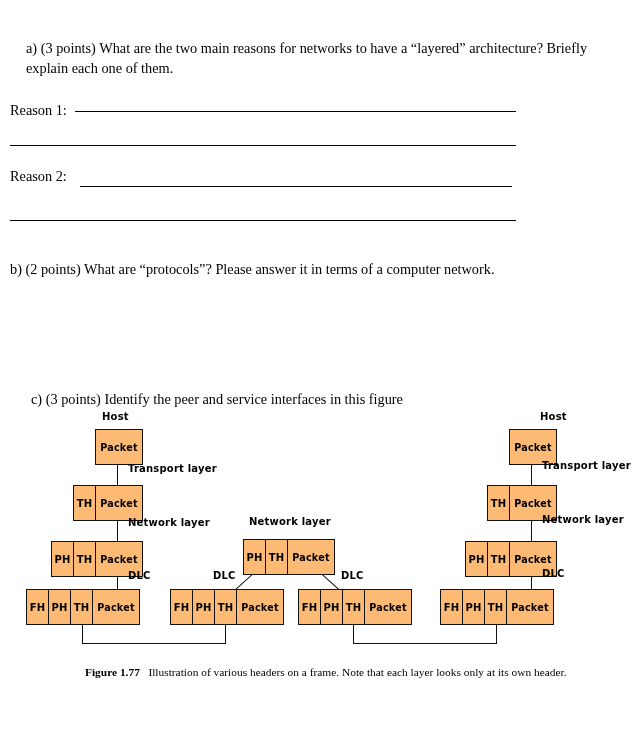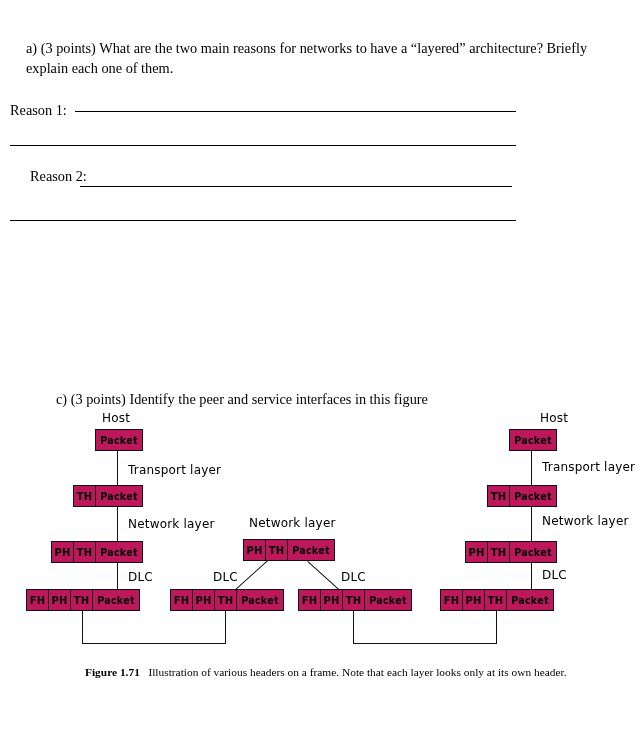--- a/index.html
+++ b/index.html
@@ -56,30 +56,29 @@
   }
 
   .q-c {
     position: absolute;
     left: 31px;
     top: 389px;
     width: 580px;
     font-size: 14.3px;
     line-height: 20px;
     white-space: nowrap;
-    margin-left: 25px;
   }
 
   .lbl-reason {
     position: absolute;
     font-size: 14.3px;
     white-space: nowrap;
   }
   .lbl-reason-1 { left: 10px; top: 94px; margin-top: 8px; }
-  .lbl-reason-2 { left: 10px; top: 168px; margin-left: 20px; }
+  .lbl-reason-2 { left: 10px; top: 168px; }
 
   .rule {
     position: absolute;
     border-bottom: 1.4px solid #000;
     height: 0;
   }
   .rule-1 { left: 75px;  top: 111px; width: 441px; }
   .rule-2 { left: 10px;  top: 145px; width: 506px; }
   .rule-3 { left: 80px;  top: 186px; width: 432px; }
   .rule-4 { left: 10px;  top: 220px; width: 506px; }
@@ -91,24 +90,24 @@
     top: 403px;
     width: 640px;
     height: 310px;
     font-family: "DejaVu Sans", "Liberation Sans", sans-serif;
   }
 
   .fig-box {
     position: absolute;
     box-sizing: border-box;
     border: 1.7px solid #111;
-    background: #be185d;
+    background: #fdba74;
     display: flex;
     align-items: stretch;
-    height: 22px;
+    height: 36px;
     z-index: 3;
   }
   .fig-cell {
     box-sizing: border-box;
     display: flex;
     align-items: center;
     justify-content: center;
     font-size: 10px;
     font-weight: bold;
     letter-spacing: .2px;
@@ -116,22 +115,22 @@
     padding: 0 2px;
     white-space: nowrap;
     color: #000;
   }
   .fig-cell:last-child { border-right: none; }
   .cell-hdr  { width: 22px; }
   .cell-pkt  { width: 46px; font-size: 9.6px; }
 
   .fig-label {
     position: absolute;
-    font-size: 12px;
-    font-weight: normal;
+    font-size: 10px;
+    font-weight: bold;
     white-space: nowrap;
     color: #000;
     letter-spacing: .2px;
     z-index: 4;
   }
 
   .vline {
     position: absolute;
     width: 0;
     border-left: 1.7px solid #111;
@@ -172,20 +171,21 @@
   <div class="q-a">a) (3 points) What are the two main reasons for networks to have a “layered” architecture? Briefly explain each one of them.</div>
 
   <div class="lbl-reason lbl-reason-1">Reason 1:</div>
   <div class="rule rule-1"></div>
   <div class="rule rule-2"></div>
 
   <div class="lbl-reason lbl-reason-2">Reason 2:</div>
   <div class="rule rule-3"></div>
   <div class="rule rule-4"></div>
 
+  <div class="q-b">b) (2 points) What are “protocols”? Please answer it in terms of a computer network.</div>
 
   <div class="q-c">c)   (3 points) Identify the peer and service interfaces in this figure</div>
 
   <div class="figure">
 
     <div class="fig-label" style="left:102px; top:8px;">Host</div>
 
     <div class="fig-box" style="left:95px; top:26px;">
       <span class="fig-cell cell-pkt">Packet</span>
     </div>
@@ -275,16 +275,16 @@
     <div class="fig-box" style="left:440px; top:186px;">
       <span class="fig-cell cell-hdr">FH</span>
       <span class="fig-cell cell-hdr">PH</span>
       <span class="fig-cell cell-hdr">TH</span>
       <span class="fig-cell cell-pkt">Packet</span>
     </div>
 
   </div>
 
   <div class="caption">
-    <b>Figure 1.71</b>&nbsp;&nbsp;&nbsp;<span>Illustration of various headers on a frame. Note that each layer looks only at its own header.</span>
+    <b>Figure 1.77</b>&nbsp;&nbsp;&nbsp;<span>Illustration of various headers on a frame. Note that each layer looks only at its own header.</span>
   </div>
 
 </div>
 
 </body></html>

